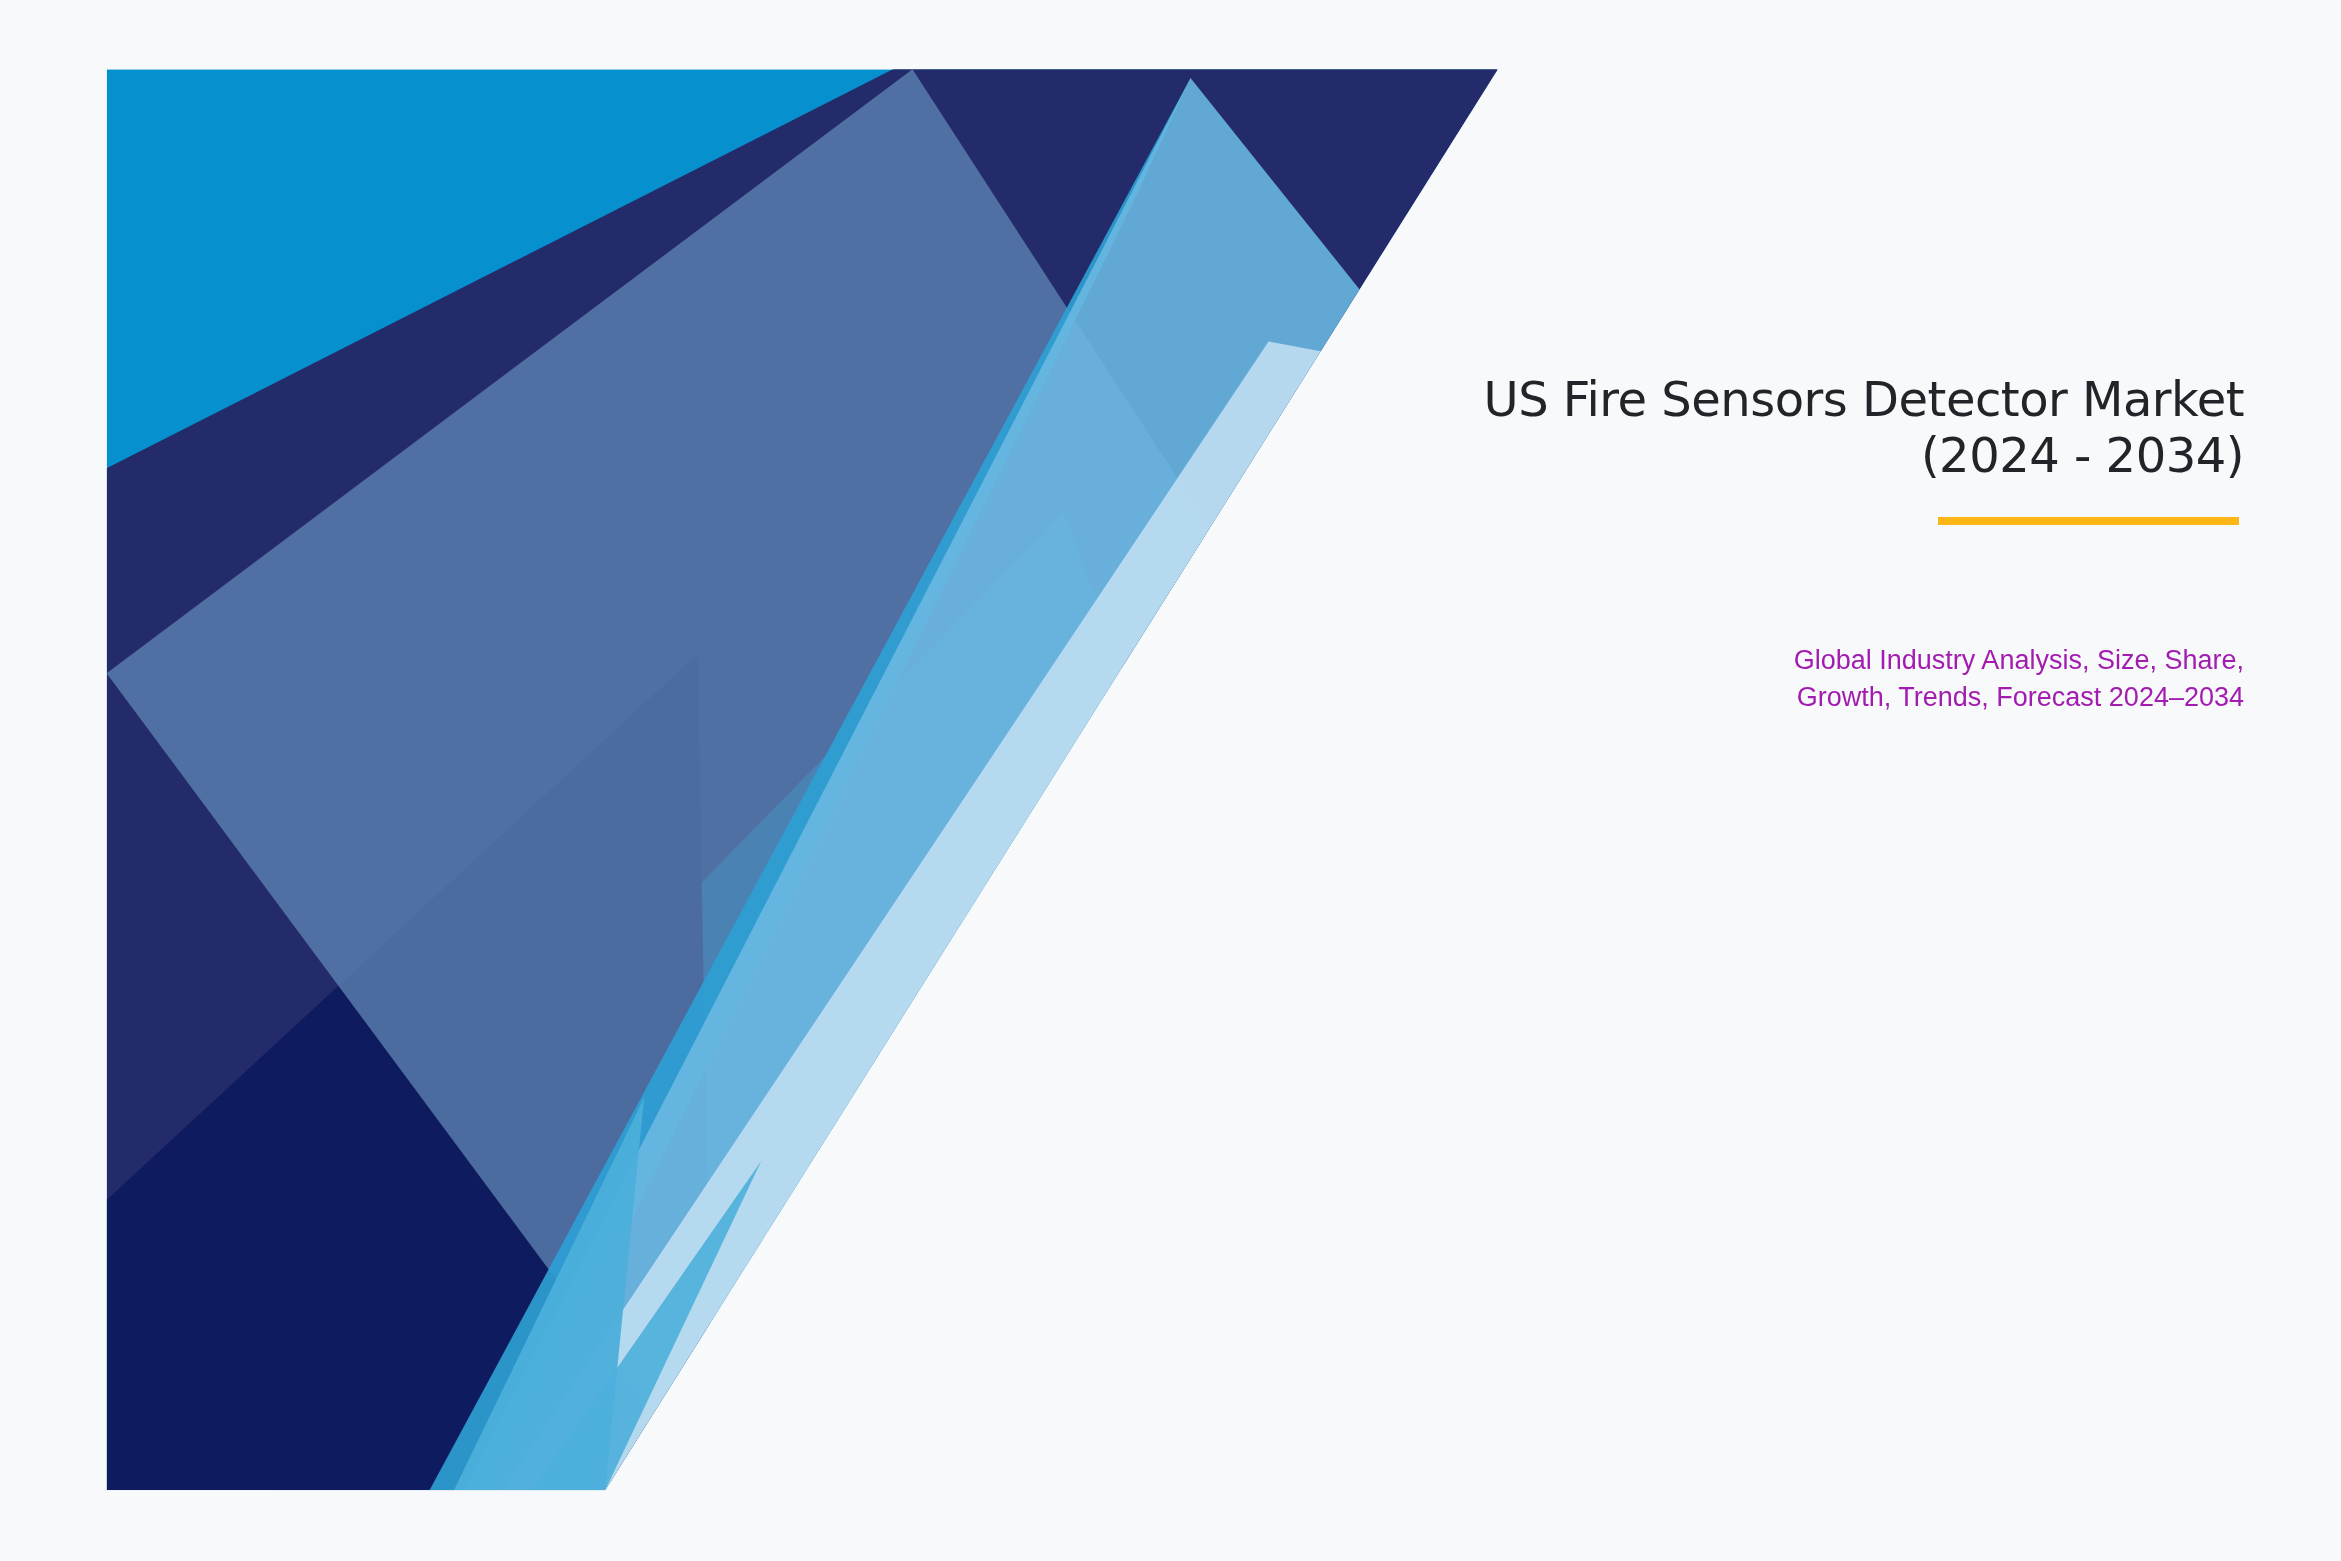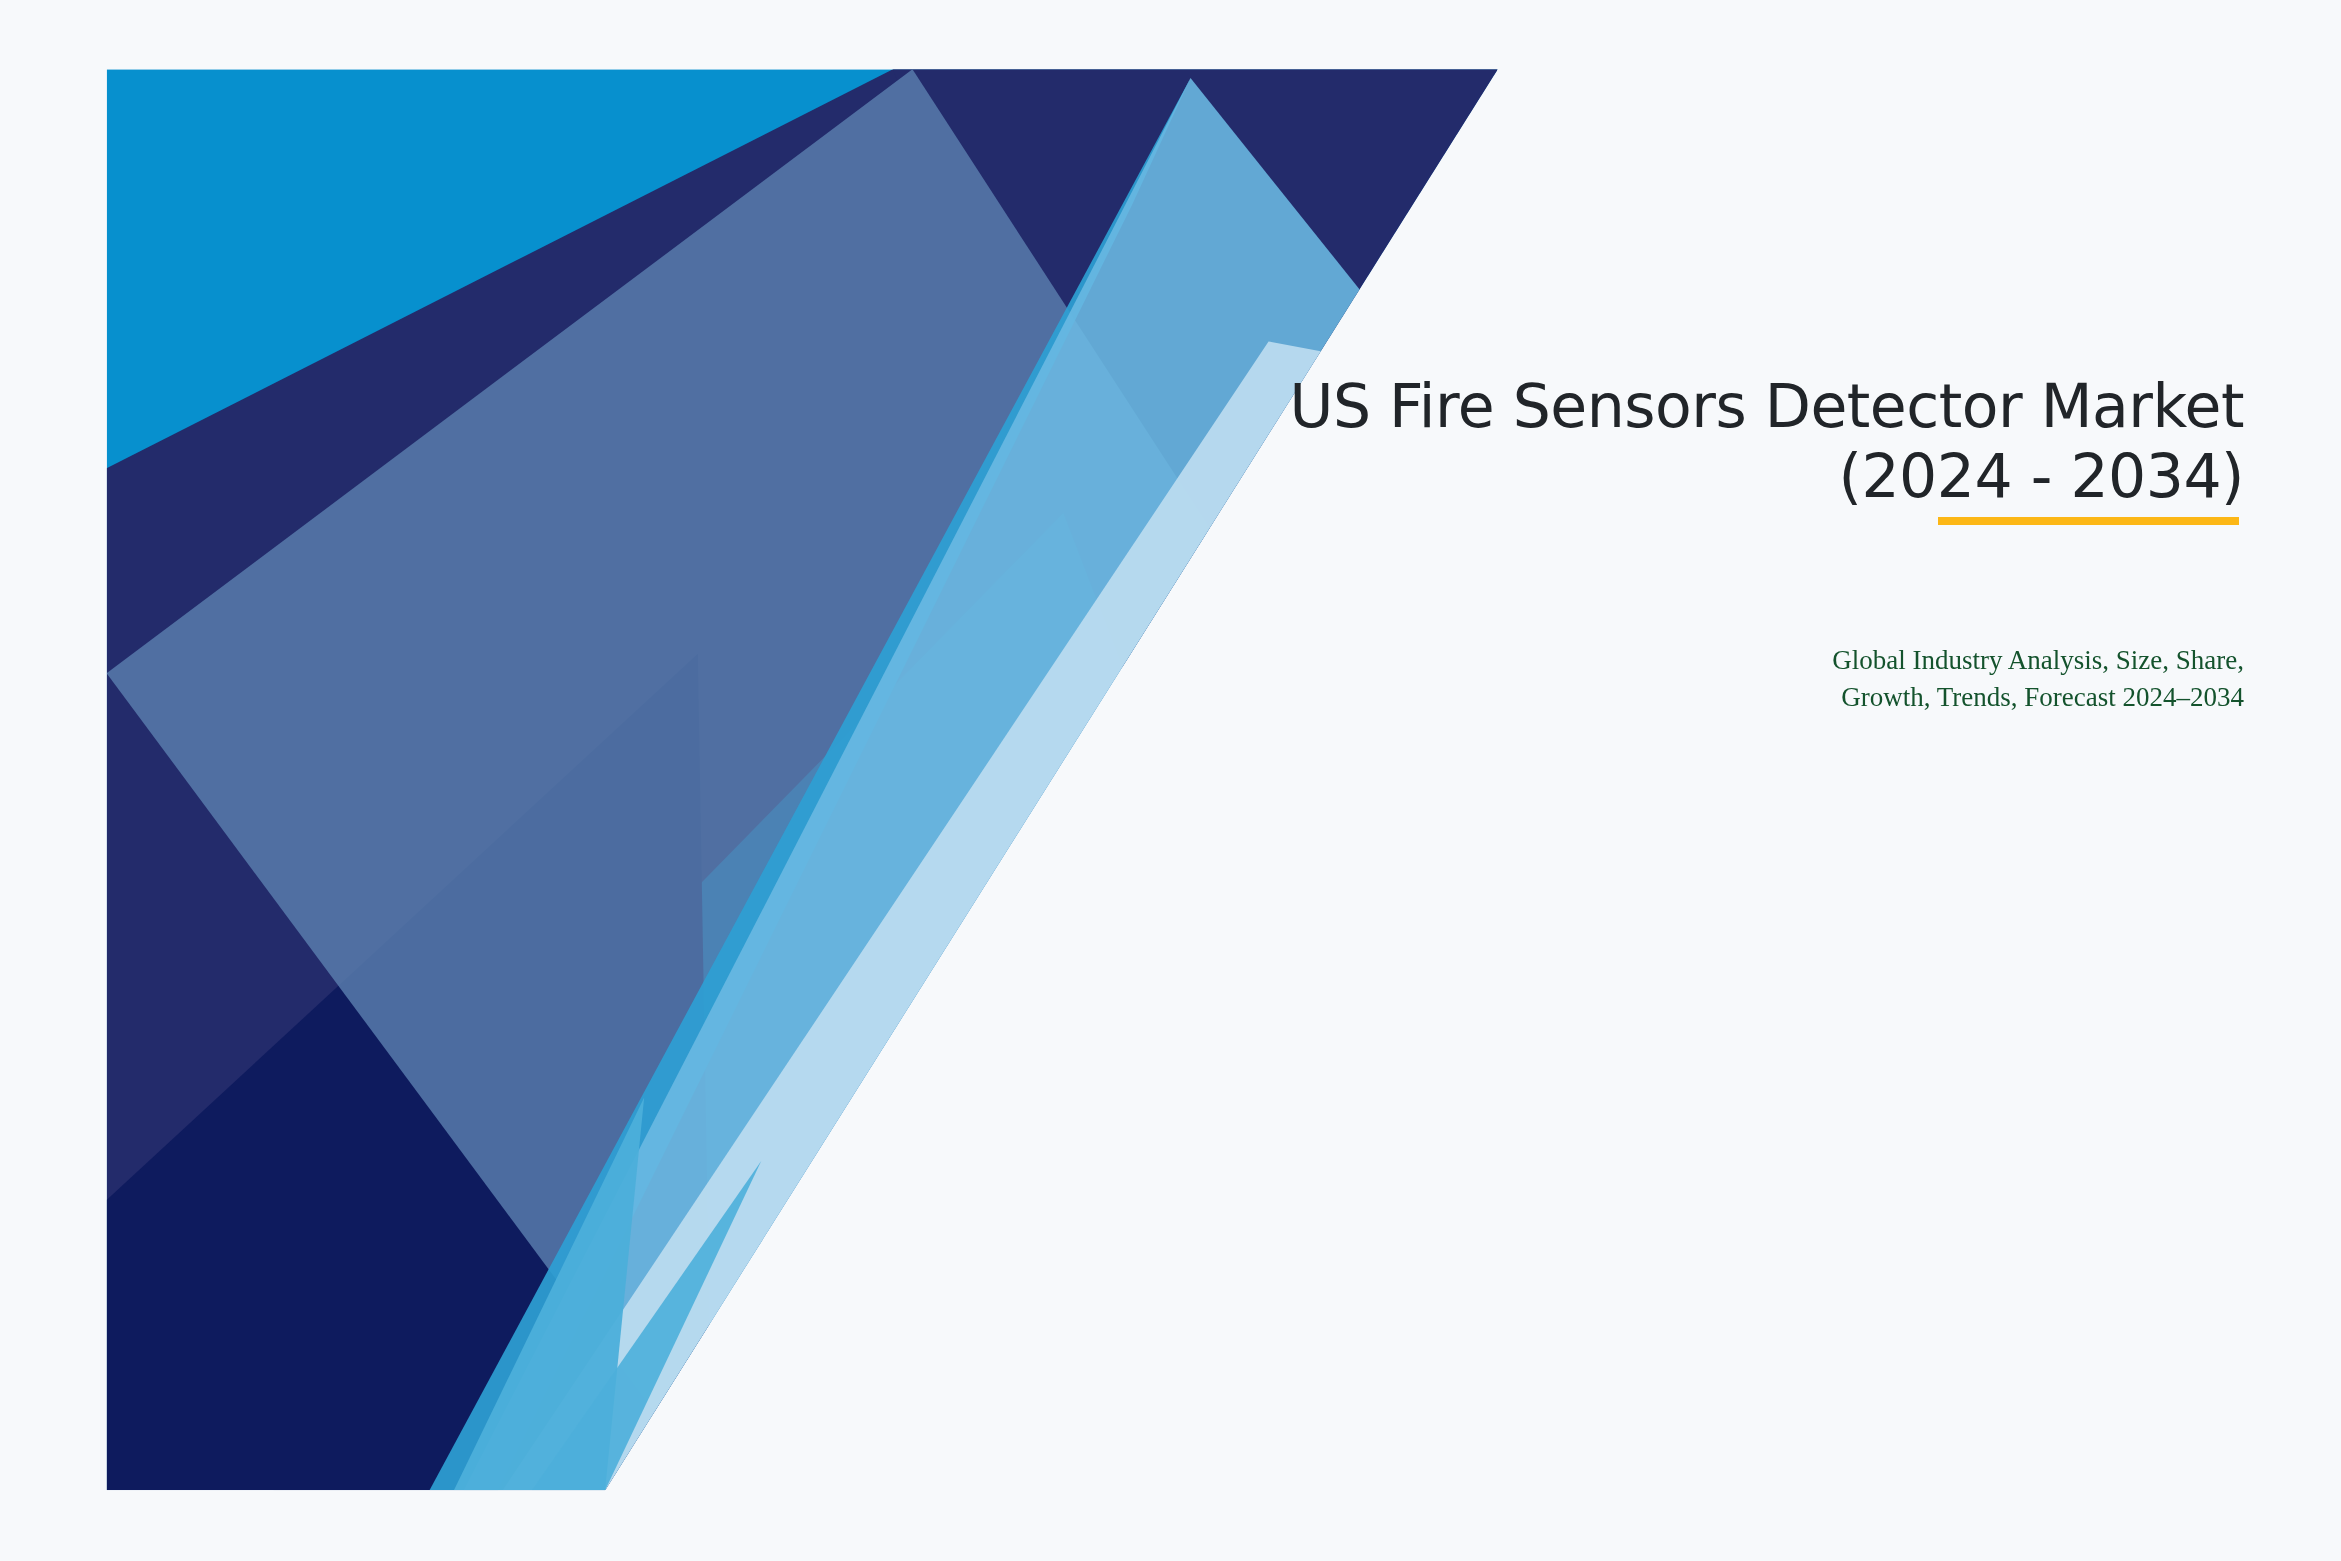--- a/index.html
+++ b/index.html
@@ -38,21 +38,21 @@
   #title-block {
     position: absolute;
     left: 829px;
     top: 371px;
     width: 1415px;
     text-align: right;
   }
 
   #page-title {
     font-family: "DejaVu Sans", sans-serif;
-    font-size: 60px;
+    font-size: 48px;
     line-height: 1.17;
     font-weight: 400;
     color: #212529;
     letter-spacing: -0.5px;
     margin: 0;
     position: relative;
     z-index: 3;
     white-space: pre-line;
   }
 
@@ -65,25 +65,25 @@
     background: #fcb716;
     z-index: 2;
   }
 
   #page-subtitle {
     position: absolute;
     left: 1366px;
     top: 642px;
     width: 878px;
     text-align: right;
-    font-family: Liberation Serif, serif;
+    font-family: Liberation Sans, sans-serif;
     font-size: 27px;
     line-height: 1.36;
     font-weight: 400;
-    color: #14532d;
+    color: #a21caf;
     margin: 0;
     z-index: 3;
     white-space: pre-line;
   }
 </style>
 </head>
 <body>
 
 <div id="cover">
 

